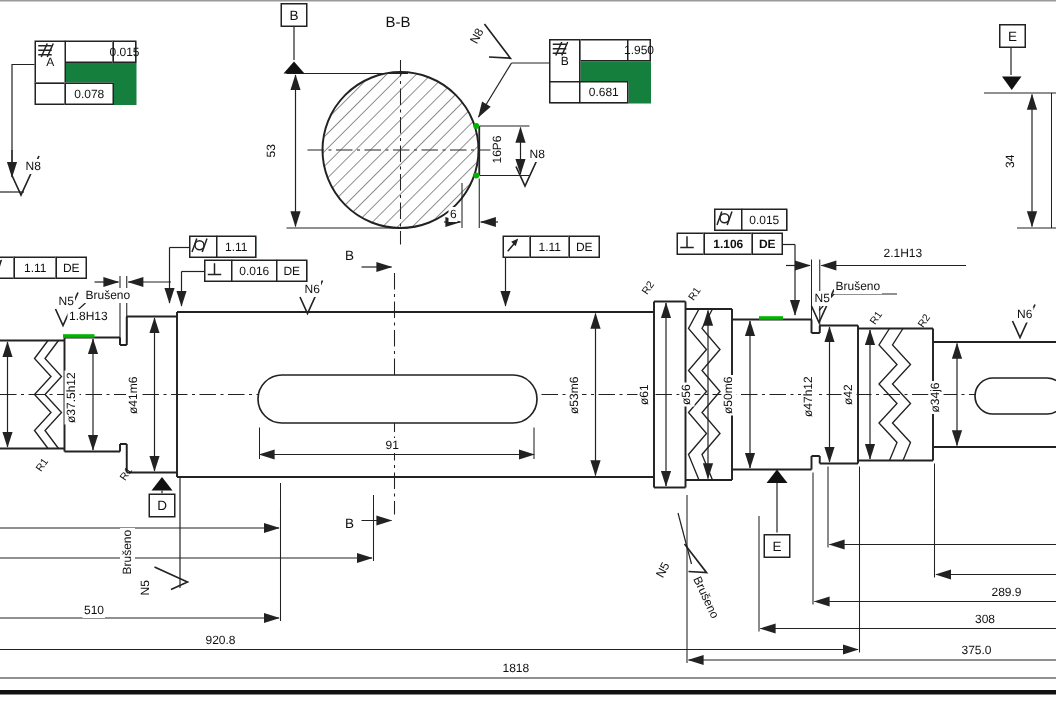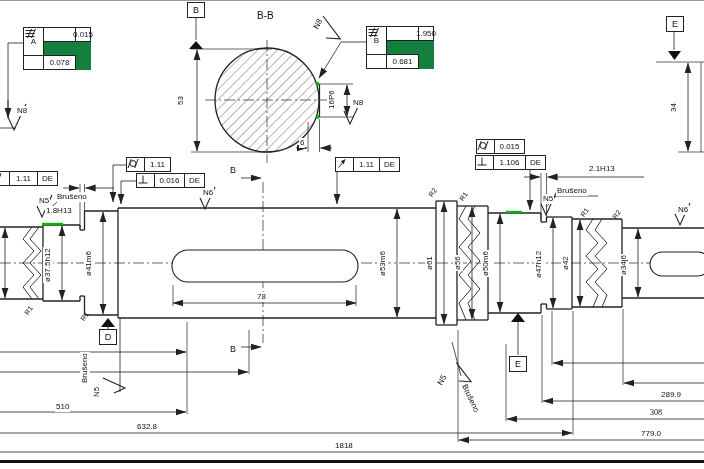--- a/index.html
+++ b/index.html
@@ -329,21 +329,21 @@
   <div class="c sym">
         <svg width="12" height="11">
           <circle cx="6" cy="5.5" r="3" stroke="#222" fill="none"></circle>
           <line x1="1" y1="10" x2="4.2" y2="1" stroke="#222"></line>
           <line x1="7.8" y1="10" x2="11" y2="1" stroke="#222"></line>
         </svg>
       </div>
   <div class="c">0.015</div>
 </div>
 
-<div class="fcf fr2" style="left:476px;top:156px;grid-template-columns:18px 32px 20px;">
+<div class="fcf fr2" style="left:452px;top:156px;grid-template-columns:18px 32px 20px;font-weight:bold;">
   <div class="c sym">
         <svg width="12" height="11">
           <line x1="6" y1="1.5" x2="6" y2="9" stroke="#222"></line>
           <line x1="1.5" y1="9" x2="10.5" y2="9" stroke="#222"></line>
         </svg>
       </div>
   <div class="c">1.106</div>
   <div class="c">DE</div>
 </div>
 
@@ -360,27 +360,27 @@
 <span class="lbl vt" style="left:544px;top:269px;">ø47h12</span>
 <span class="lbl vt" style="left:571px;top:261px;">ø42</span>
 <span class="lbl vt" style="left:629px;top:266px;">ø34j6</span>
 
 <span class="lbl vt" style="left:186px;top:96px;">53</span>
 <span class="lbl vt" style="left:337px;top:100px;">16P6</span>
 <span class="lbl" style="left:299px;top:138px;">6</span>
 
 <span class="lbl" style="left:45px;top:190px;margin-top:16px;">1.8H13</span>
 <span class="lbl" style="left:588px;top:164px;">2.1H13</span>
-<span class="lbl" style="left:256px;top:292px;">78</span>
+<span class="lbl" style="left:256px;top:292px;">91</span>
 <span class="lbl" style="left:55px;top:402px;">510</span>
-<span class="lbl" style="left:136px;top:422px;">632.8</span>
+<span class="lbl" style="left:136px;top:422px;">920.8</span>
 <span class="lbl" style="left:334px;top:441px;">1818</span>
 <span class="lbl" style="left:660px;top:390px;">289.9</span>
-<span class="lbl" style="left:649px;top:408px;font-family:Liberation Serif, serif;">308</span>
-<span class="lbl" style="left:640px;top:429px;">779.0</span>
+<span class="lbl" style="left:649px;top:408px;">308</span>
+<span class="lbl" style="left:640px;top:429px;">375.0</span>
 <span class="lbl vt" style="left:679px;top:103px;">34</span>
 
 <span class="lbl rot55" style="left:30px;top:308px;font-size:7px;">R1</span>
 <span class="lbl rot55" style="left:86px;top:314px;font-size:7px;">R1</span>
 <span class="lbl rot55" style="left:434px;top:190px;font-size:7px;">R2</span>
 <span class="lbl rot55" style="left:465px;top:194px;font-size:7px;">R1</span>
 <span class="lbl rot55" style="left:586px;top:210px;font-size:7px;">R1</span>
 <span class="lbl rot55" style="left:618px;top:212px;font-size:7px;">R2</span>
 
 <span class="lbl" style="left:16px;top:106px;">N8</span>

